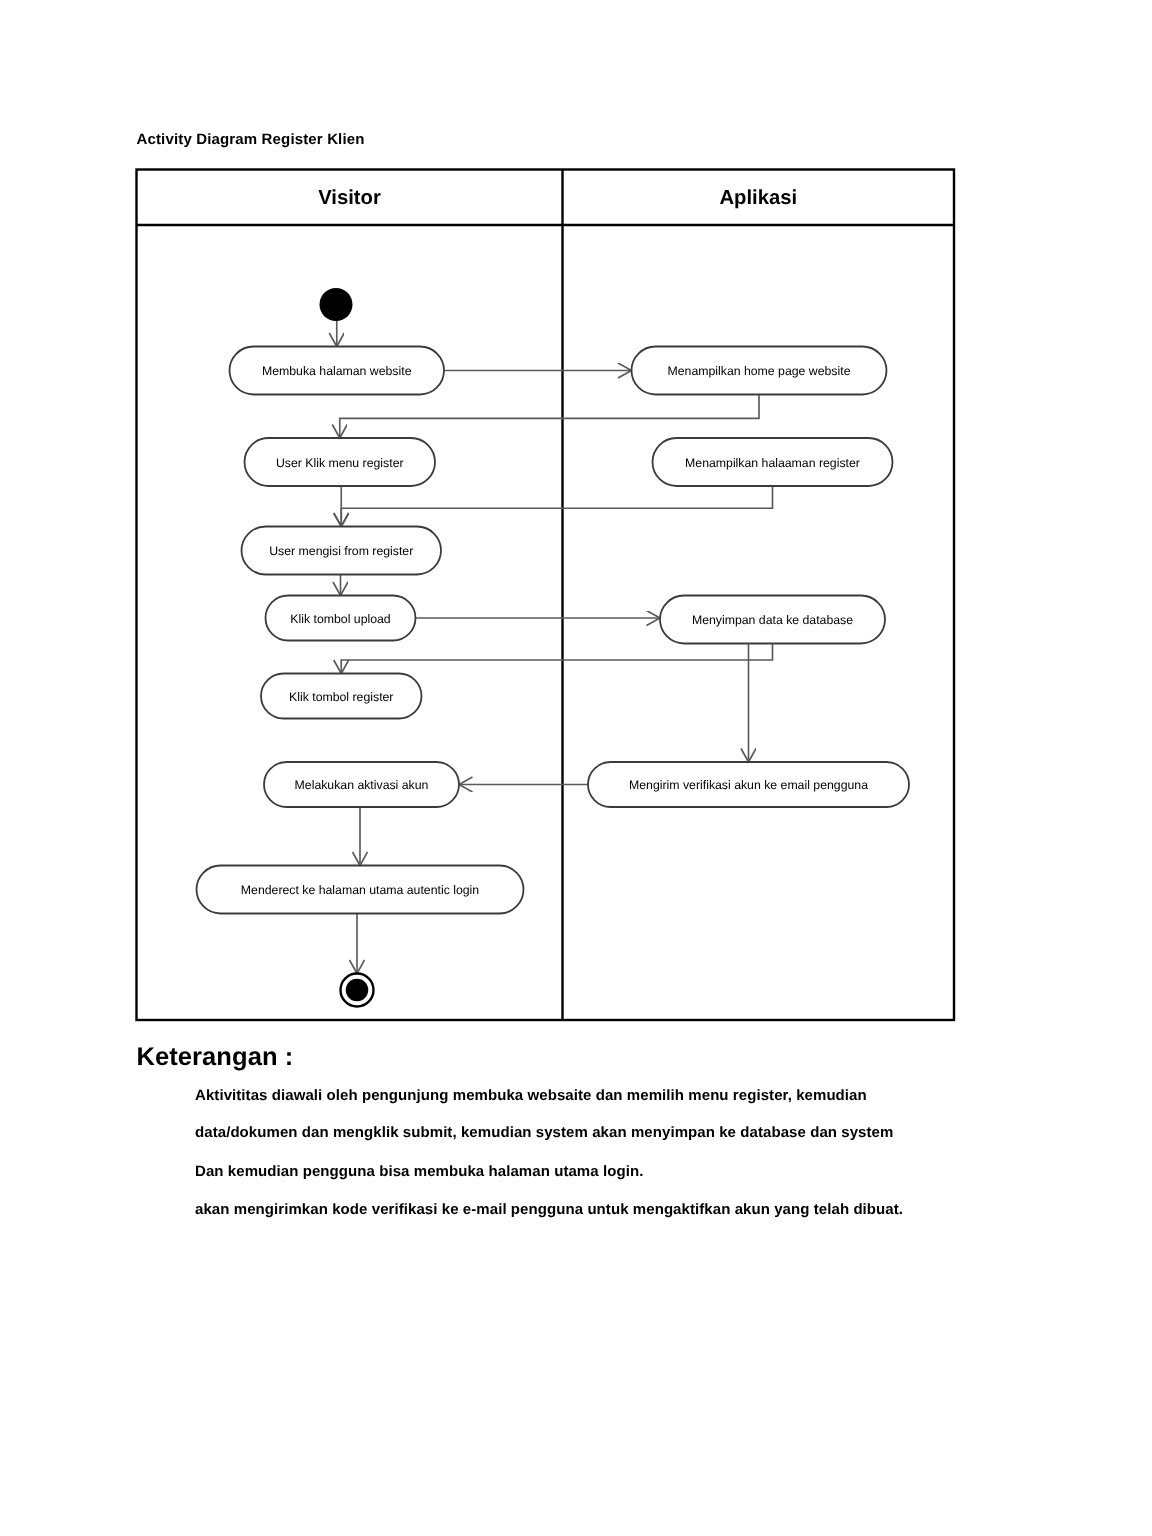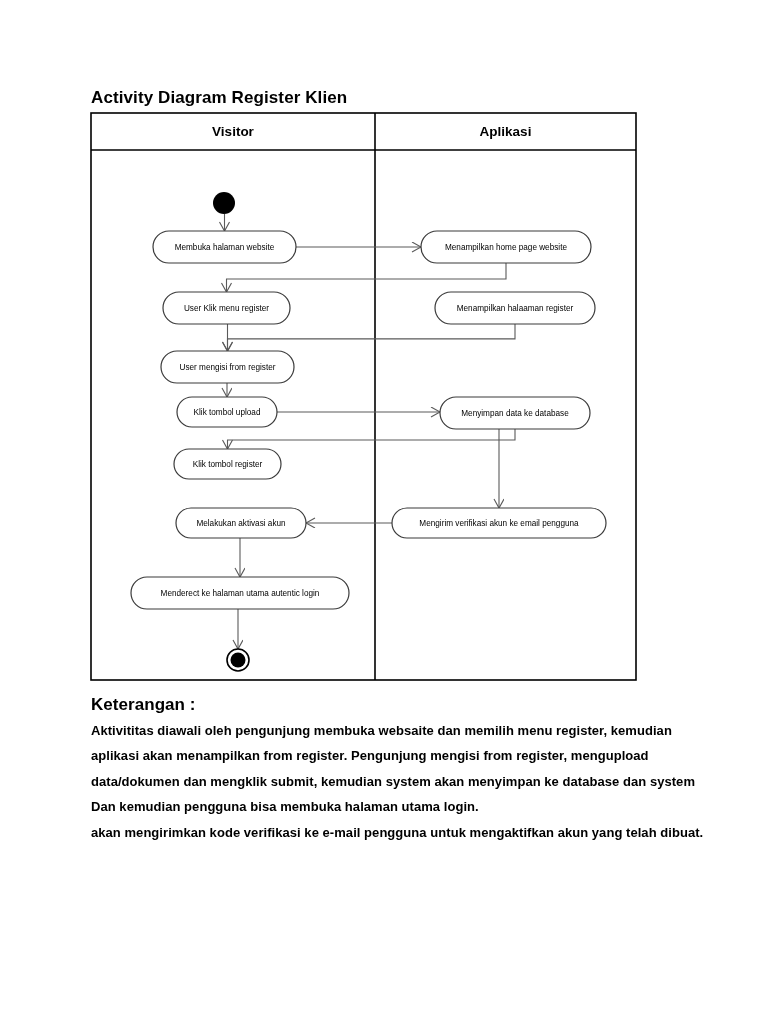--- a/index.html
+++ b/index.html
@@ -19,21 +19,21 @@
   #page {
     position: absolute;
     left: 0; top: 0;
     width: 768px;
     height: 1024px;
   }
   .doc-title {
     position: absolute;
     left: 91px;
     top: 88px;
-    font-size: 17px;
+    font-size: 10px;
     font-weight: bold;
     letter-spacing: 0.1px;
     white-space: nowrap;
   }
   #diagram-frame {
     position: absolute;
     left: 0;
     top: 0;
   }
   .keterangan-block {
@@ -42,25 +42,26 @@
     top: 692px;
     width: 590px;
   }
   .keterangan-heading {
     font-size: 17px;
     font-weight: bold;
     line-height: 25.5px;
     letter-spacing: 0.05px;
   }
   .keterangan-line {
-    font-size: 13px;
+    font-size: 10px;
     font-weight: bold;
     line-height: 25.5px;
     letter-spacing: 0.05px;
     white-space: nowrap;
+    margin-left: 39px;
   }
   svg text {
     font-family: "Liberation Sans", sans-serif;
     fill: #000000;
   }
   .lane-title {
     font-size: 13.5px;
     font-weight: bold;
   }
   .node-label {
@@ -157,19 +158,18 @@
         <g>
           <rect x="131" y="577" width="218" height="32" rx="16" ry="16" fill="#ffffff" stroke="#3b3b3b" stroke-width="1.2"></rect>
           <text class="node-label" x="240" y="596" text-anchor="middle">Menderect ke halaman utama autentic login</text>
         </g>
       </g>
   </svg>
 
   <div class="keterangan-block">
     <div class="keterangan-heading">Keterangan :</div>
     <div class="keterangan-line">Aktivititas diawali oleh pengunjung membuka websaite dan memilih menu register, kemudian</div>
-    <div class="keterangan-line">aplikasi akan menampilkan from register. Pengunjung mengisi from register, mengupload</div>
     <div class="keterangan-line">data/dokumen dan mengklik submit, kemudian system akan menyimpan ke database dan system</div>
     <div class="keterangan-line">Dan kemudian pengguna bisa membuka halaman utama login.</div>
     <div class="keterangan-line">akan mengirimkan kode verifikasi ke e-mail pengguna untuk mengaktifkan akun yang telah dibuat.</div>
   </div>
 
 </div>
 
 </body></html>

